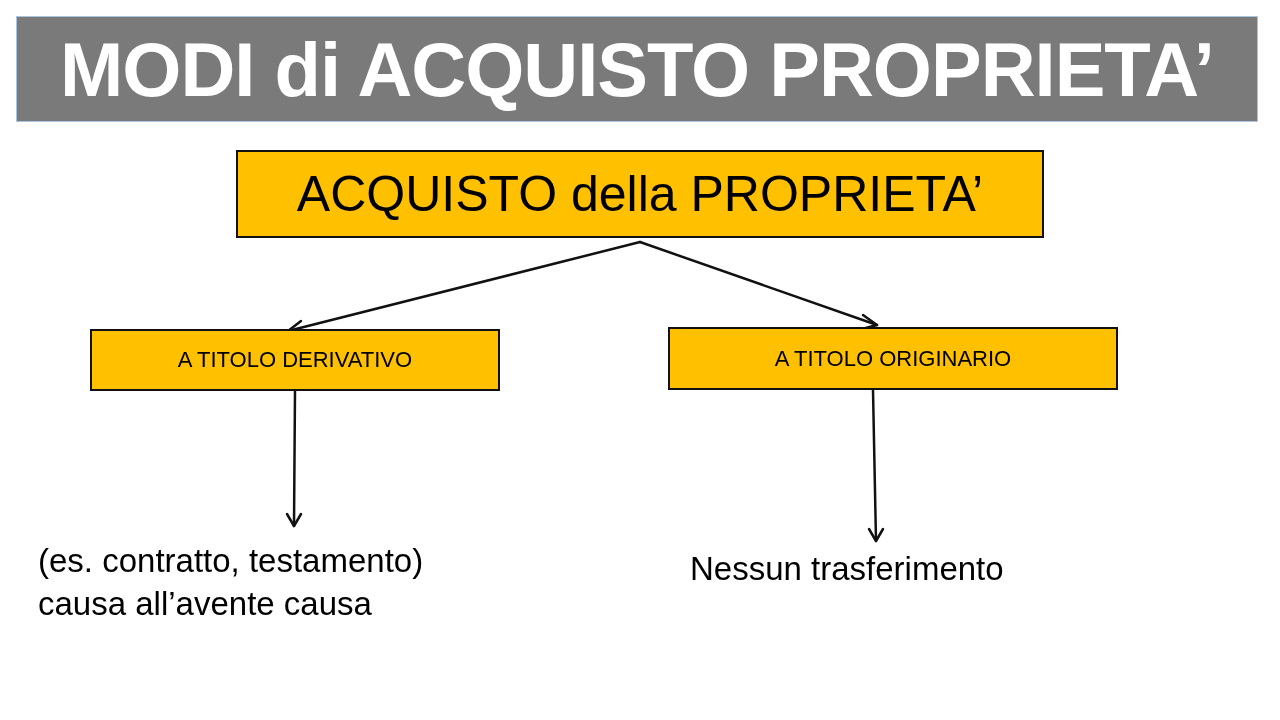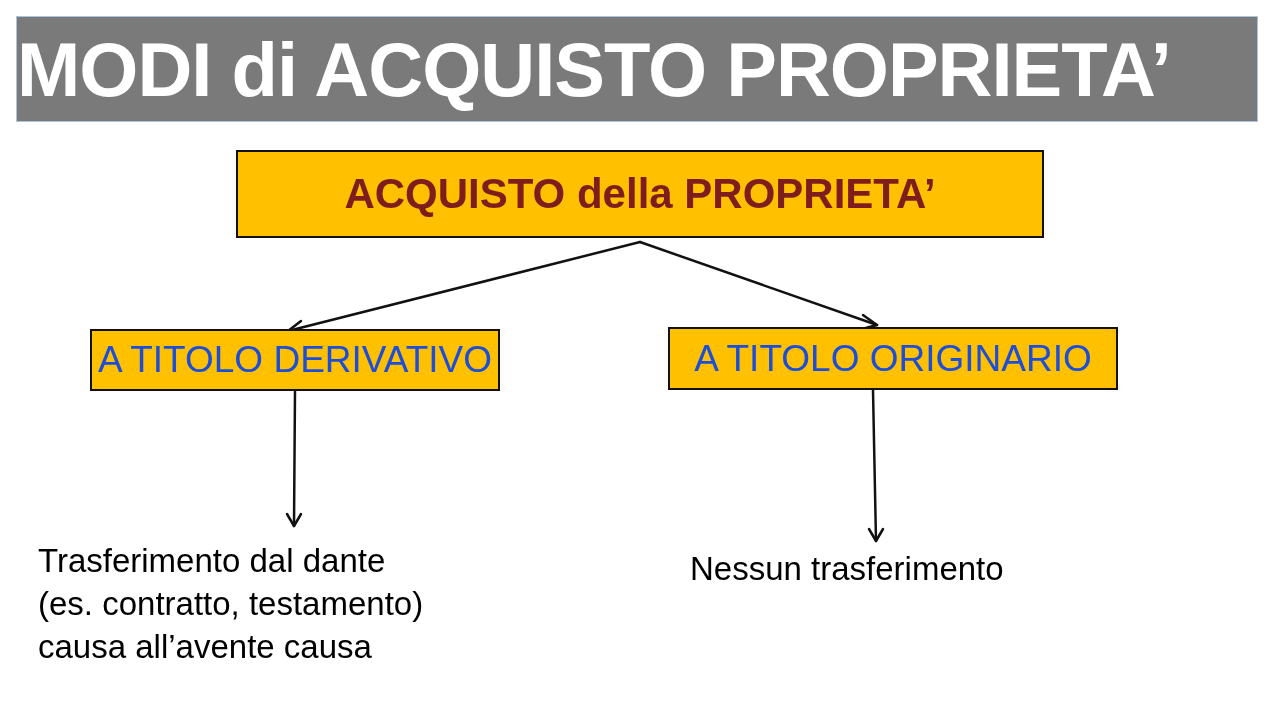--- a/index.html
+++ b/index.html
@@ -4,36 +4,36 @@
   <style>
     html, body { margin: 0; padding: 0; }
     body {
       width: 1280px; height: 720px; background: #ffffff;
       position: relative; overflow: hidden;
       font-family: "Liberation Sans", "DejaVu Sans", sans-serif;
     }
     .title-bar {
       position: absolute; left: 16px; top: 16px; width: 1242px; height: 106px;
       background: #7a7a7a; border: 1px solid #a9c4dd; box-sizing: border-box;
-      display: flex; align-items: center; justify-content: flex-start;
+      display: flex; align-items: center; justify-content: center;
     }
     .title-bar span {
       color: #ffffff; font-weight: bold; font-size: 76px; letter-spacing: -1px;
       white-space: nowrap;
     }
     .box {
       position: absolute; background: #ffc000; border: 2px solid #111;
       box-sizing: border-box; display: flex; align-items: center; justify-content: center;
       white-space: nowrap;
     }
     .root-box { left: 236px; top: 150px; width: 808px; height: 88px; }
-    .root-box span { color: #7f1d1d; font-weight: bold; font-size: 42px; }
+    .root-box span { color: #000000; font-weight: normal; font-size: 50px; }
     .left-box { left: 90px; top: 329px; width: 410px; height: 62px; }
     .right-box { left: 668px; top: 327px; width: 450px; height: 63px; }
-    .left-box span, .right-box span { color: #1d4ed8; font-size: 37px; }
+    .left-box span, .right-box span { color: #000000; font-size: 22px; }
     .arrows { position: absolute; left: 0; top: 0; width: 1280px; height: 720px; pointer-events: none; }
     .desc { position: absolute; color: #000; font-size: 33px; line-height: 1.3; white-space: nowrap; }
     .left-desc { left: 38px; top: 540px; }
     .right-desc { left: 690px; top: 548px; }
   </style>
 </head>
 <body>
 
 <div class="title-bar">
   <span>MODI di ACQUISTO PROPRIETA’</span>
@@ -70,20 +70,19 @@
 
 <div class="box left-box">
   <span>A TITOLO DERIVATIVO</span>
 </div>
 
 <div class="box right-box">
   <span>A TITOLO ORIGINARIO</span>
 </div>
 
 <div class="desc left-desc">
-  <div>Trasferimento dal dante</div>
   <div>(es. contratto, testamento)</div>
   <div>causa all’avente causa</div>
 </div>
 
 <div class="desc right-desc">
   <div>Nessun trasferimento</div>
 </div>
 
 </body></html>

